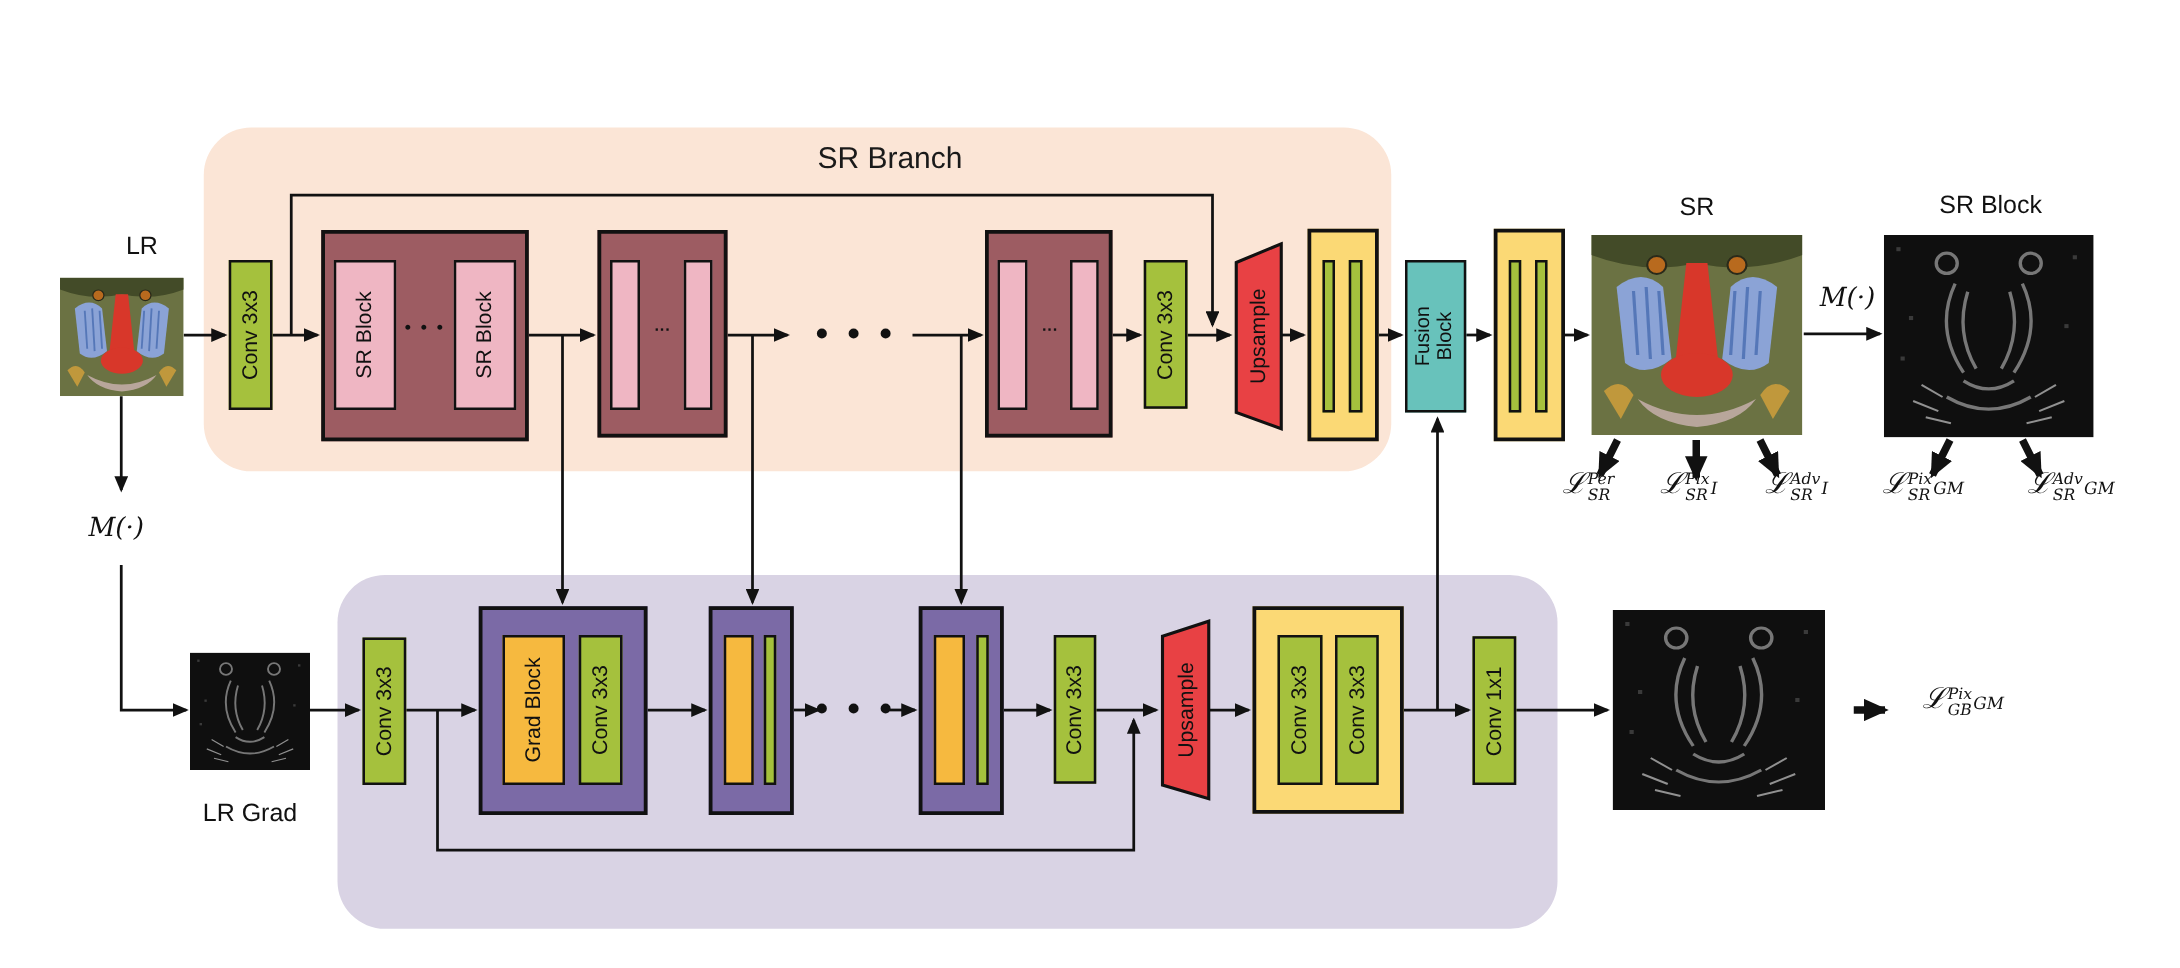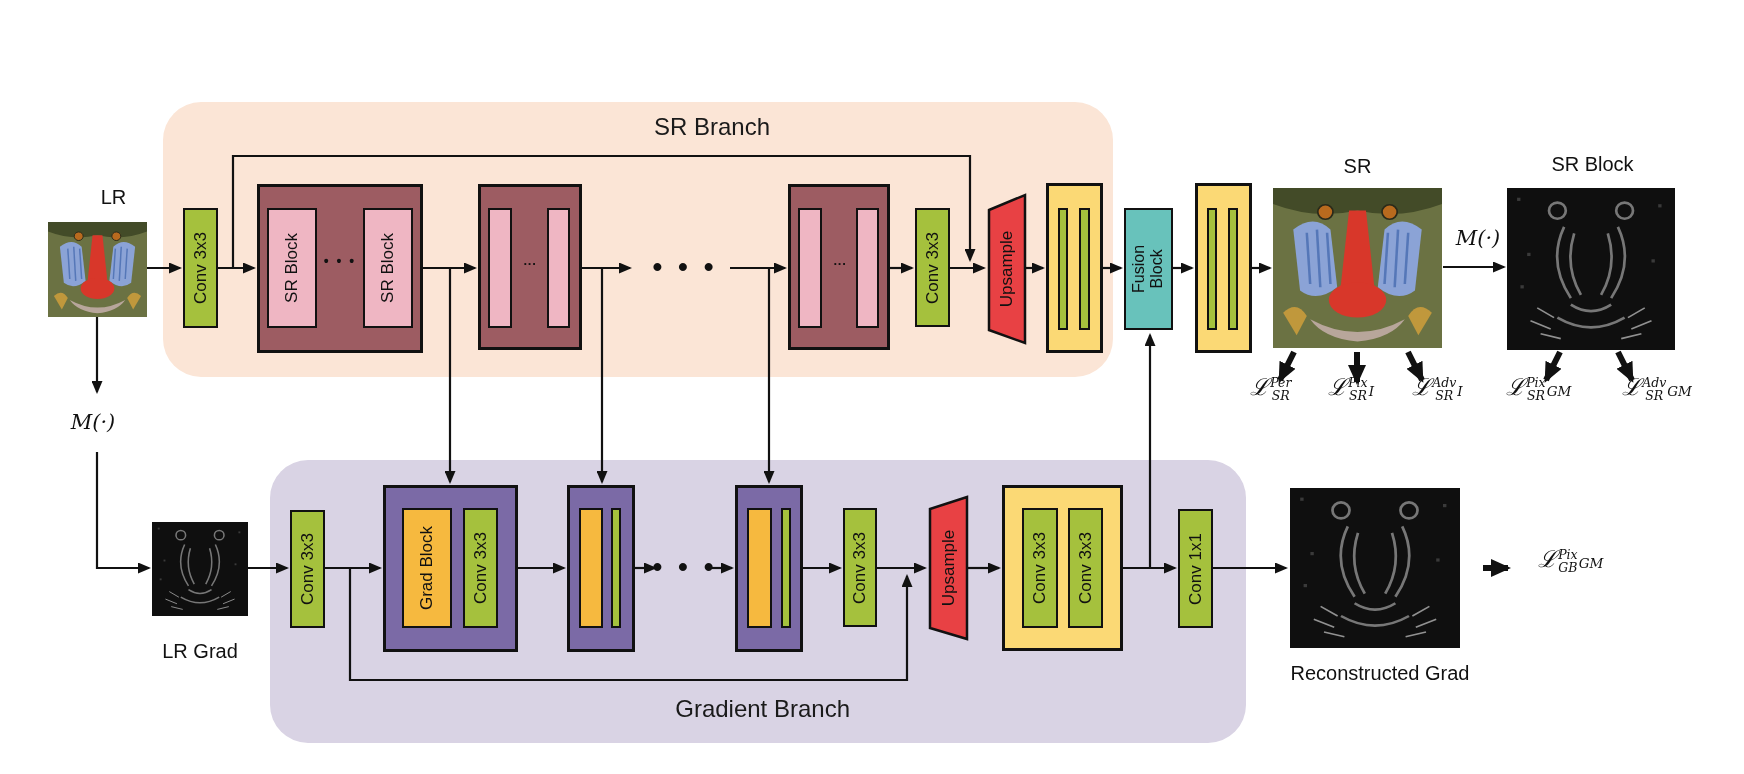--- a/index.html
+++ b/index.html
@@ -27,21 +27,21 @@
   .dots{position:absolute;z-index:2;font-weight:bold;color:#111;text-align:center;}
   .cap{position:absolute;z-index:3;font-size:20px;color:#111;text-align:center;}
   .mop{position:absolute;z-index:3;font-family:"DejaVu Serif",serif;font-style:italic;font-size:21px;text-align:center;}
   .img{position:absolute;z-index:2;}
   .img svg{display:block;width:100%;height:100%;}
   .ups{position:absolute;z-index:2;}
   .ups .vtext{position:absolute;left:50%;top:50%;transform:translate(-50%,-50%) rotate(-90deg);}
   .loss{position:absolute;z-index:3;font-family:"DejaVu Serif",serif;font-style:italic;color:#111;
         display:flex;align-items:flex-start;}
   .lsym{font-size:23px;line-height:1;}
-  .lstack{display:inline-flex;flex-direction:column;margin-left:1px;text-align:center;}
+  .lstack{display:inline-flex;flex-direction:column;margin-left:1px;}
   .lstack sup,.lstack sub{font-size:12.5px;line-height:1.05;}
   .ltail{font-size:13.5px;margin-top:7px;margin-left:1px;}
 </style>
 </head>
 <body>
 
 <div id="canvas">
 
   <svg width="0" height="0" style="position:absolute" aria-hidden="true">
     <defs>
@@ -93,21 +93,20 @@
             <rect x="86" y="44" width="2" height="2"></rect>
           <rect x="8" y="60" width="2" height="2"></rect>
         </g>
       </symbol>
     </defs>
   </svg>
 
   <div class="bgregion bg-peach" style="left:163px;top:102px;width:950px;height:275px"></div>
   <div class="bgregion bg-lav" style="left:270px;top:460px;width:976px;height:283px"></div>
   <div class="branch-title" style="left:520px;top:113px;width:250px">SR Branch</div>
-  <div class="branch-title" style="left:590px;top:695px;width:260px">Gradient Branch</div>
 
   <svg class="wires" width="1744" height="774">
     <defs>
       <marker id="ar" markerUnits="userSpaceOnUse" markerWidth="13" markerHeight="11" refX="11" refY="5.5" orient="auto">
           <path d="M0,0 L13,5.5 L0,11 Z" fill="#111"></path>
         </marker>
       <marker id="ab" markerUnits="userSpaceOnUse" markerWidth="20" markerHeight="18" refX="17" refY="9" orient="auto">
           <path d="M0,0 L20,9 L0,18 Z" fill="#111"></path>
         </marker>
     </defs>
@@ -316,21 +315,20 @@
 
   <div class="blk green" style="left:1178px;top:509px;width:35px;height:119px">
     <span class="vtext">Conv 1x1</span>
   </div>
 
   <div class="img" style="left:1290px;top:488px;width:170px;height:160px">
     <svg>
         <use href="#gradface"></use>
       </svg>
   </div>
-  <div class="cap" style="left:1255px;top:662px;width:250px">Reconstructed  Grad</div>
   <div class="loss" style="left:1538px;top:548px">
     <span class="lsym">ℒ</span>
       <span class="lstack">
         <sup>Pix</sup>
         <sub>GB</sub>
       </span>
       <span class="ltail">GM</span>
   </div>
 
 </div>

